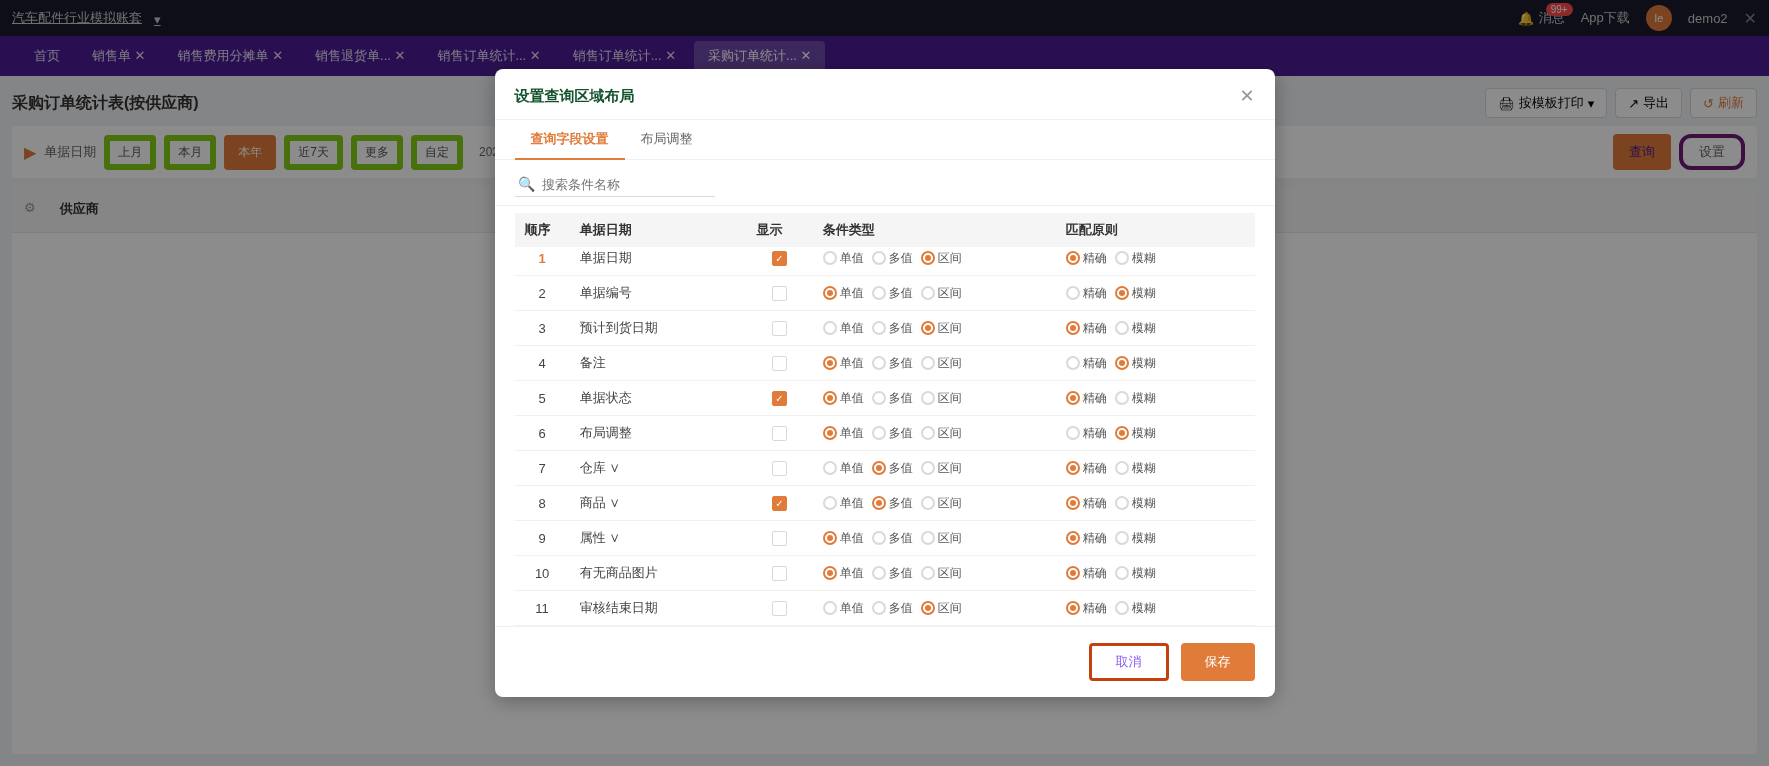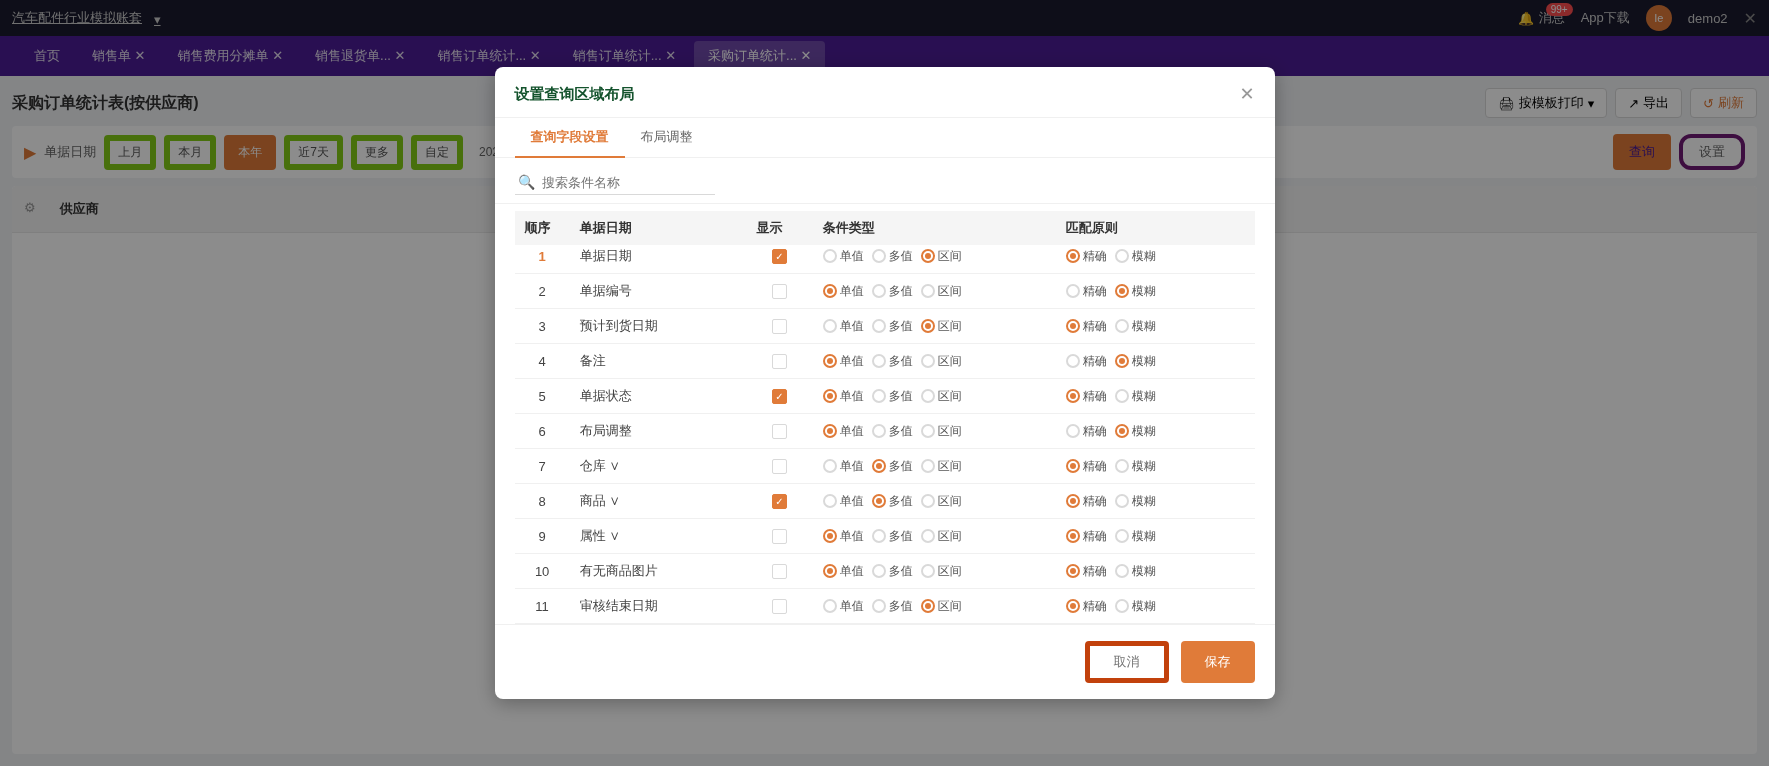--- a/index.html
+++ b/index.html
@@ -215,26 +215,26 @@
     
     .modal-footer {
       padding: 16px 20px;
       display: flex;
       justify-content: flex-end;
       gap: 12px;
       border-top: 1px solid #f0f0f0;
     }
     .btn-cancel {
       padding: 7px 24px;
-      border: 5px solid #c2410c;
+      border: 3px solid #c2410c;
       border-radius: 4px;
       background: #fff;
       cursor: pointer;
       font-size: 13px;
-      color: #737373;
+      color: #8b5cf6;
       text-align: center;
     }
     .btn-save {
       padding: 7px 24px;
       border: none;
       border-radius: 4px;
       background: #e07b39;
       cursor: pointer;
       font-size: 13px;
       color: #fff;

